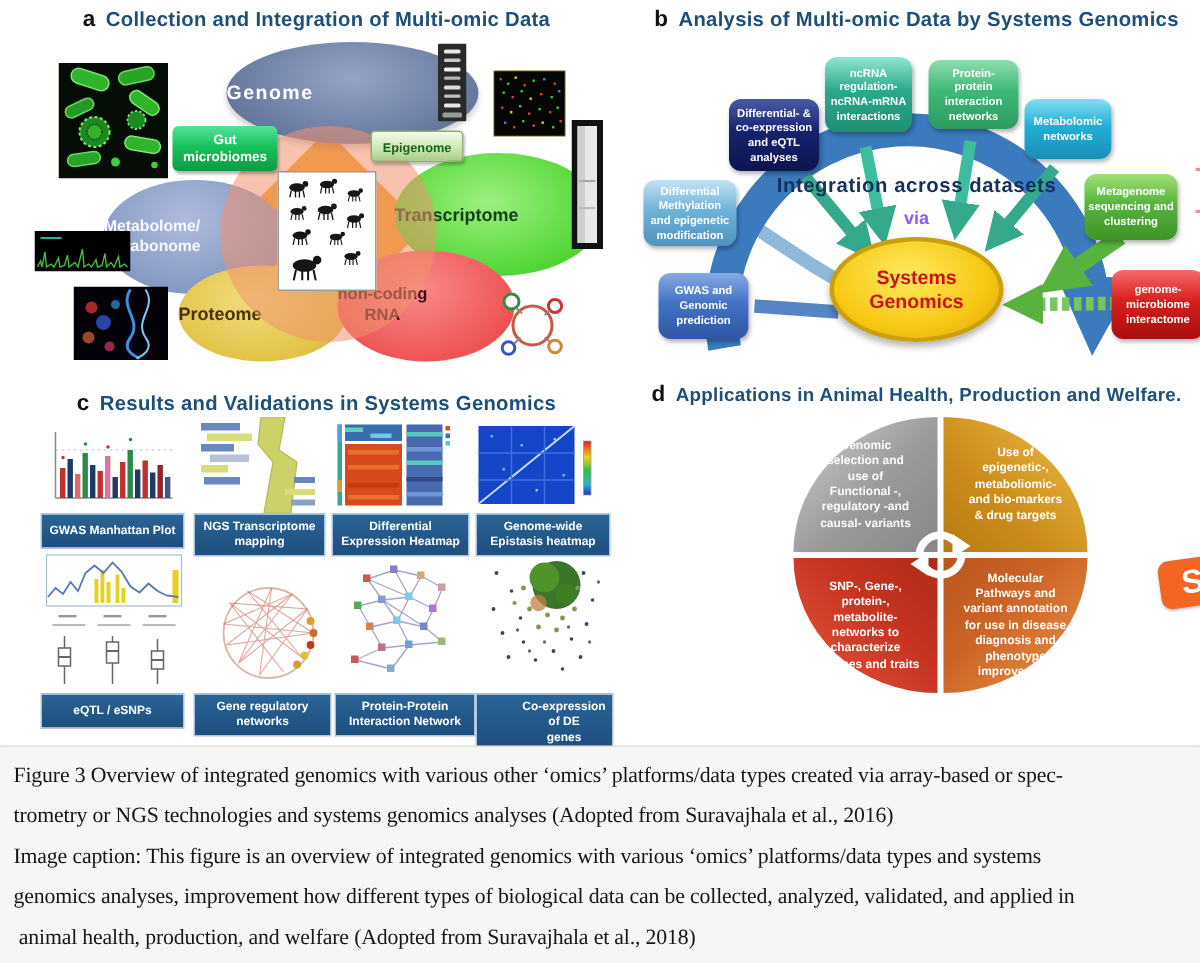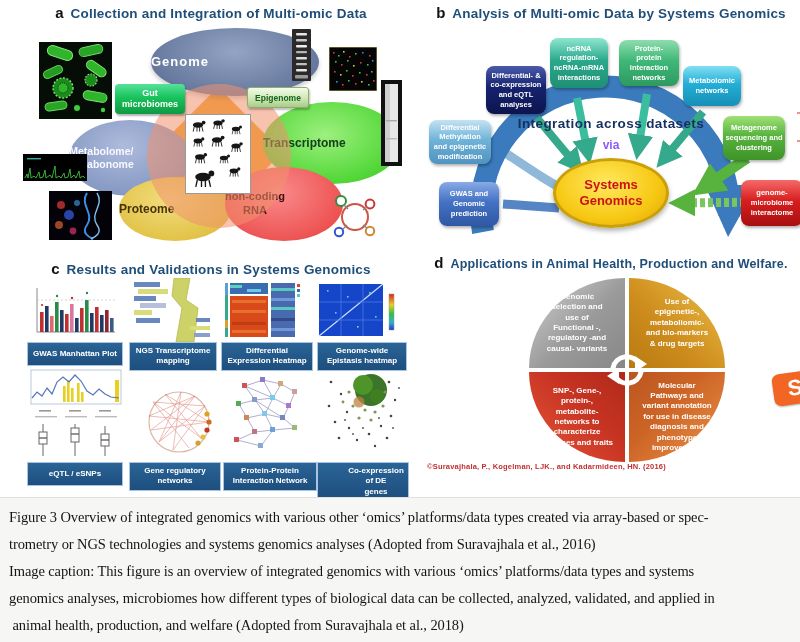--- a/index.html
+++ b/index.html
@@ -618,29 +618,28 @@
 phenotype
 improvement</span></div>
         <svg class="refresh" viewBox="0 0 44 44">
           <path d="M 8 20 A 14 14 0 0 1 34 16" fill="none" stroke="#fff" stroke-width="5" stroke-linecap="round"></path>
           <polygon points="30,8 42,16 30,24" fill="#fff"></polygon>
           <path d="M 36 24 A 14 14 0 0 1 10 28" fill="none" stroke="#fff" stroke-width="5" stroke-linecap="round"></path>
           <polygon points="14,20 2,28 14,36" fill="#fff"></polygon>
         </svg>
       </div>
 
-      <div class="attrib">©Suravajhala, P., Kogelman, LJK., and Kadarmideen, HN. (2016)</div>
       <div class="wmark">
           <span>S</span>
         </div>
       <div class="ddash" style="left:390px;top:45px;"></div>
       <div class="ddash" style="left:390px;top:90px;"></div>
     </section>
   </div>
 
   <div class="caption">
     <div class="cap-line">Figure 3 Overview of integrated genomics with various other ‘omics’ platforms/data types created via array-based or spec-</div>
     <div class="cap-line">trometry or NGS technologies and systems genomics analyses (Adopted from Suravajhala et al., 2016)</div>
     <div class="cap-line">Image caption: This figure is an overview of integrated genomics with various ‘omics’ platforms/data types and systems</div>
-    <div class="cap-line">genomics analyses, microbiomes how different types of biological data can be collected, analyzed, validated, and applied in</div>
+    <div class="cap-line">genomics analyses, improvement how different types of biological data can be collected, analyzed, validated, and applied in</div>
     <div class="cap-line"> animal health, production, and welfare (Adopted from Suravajhala et al., 2018)</div>
   </div>
 </div>
 
 </body></html>

